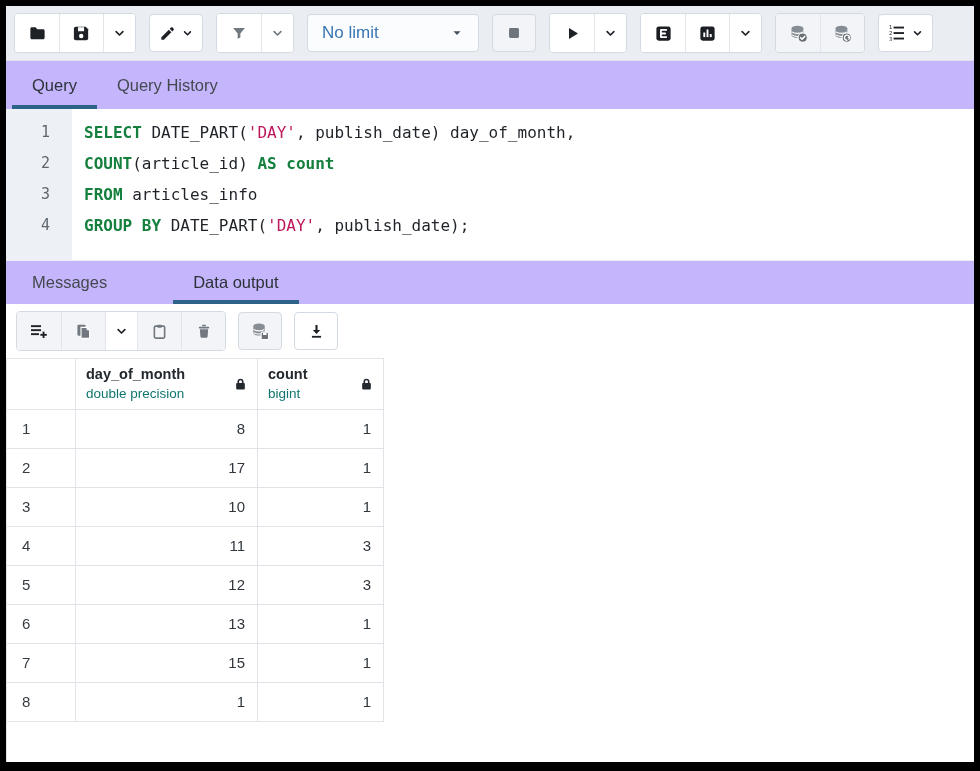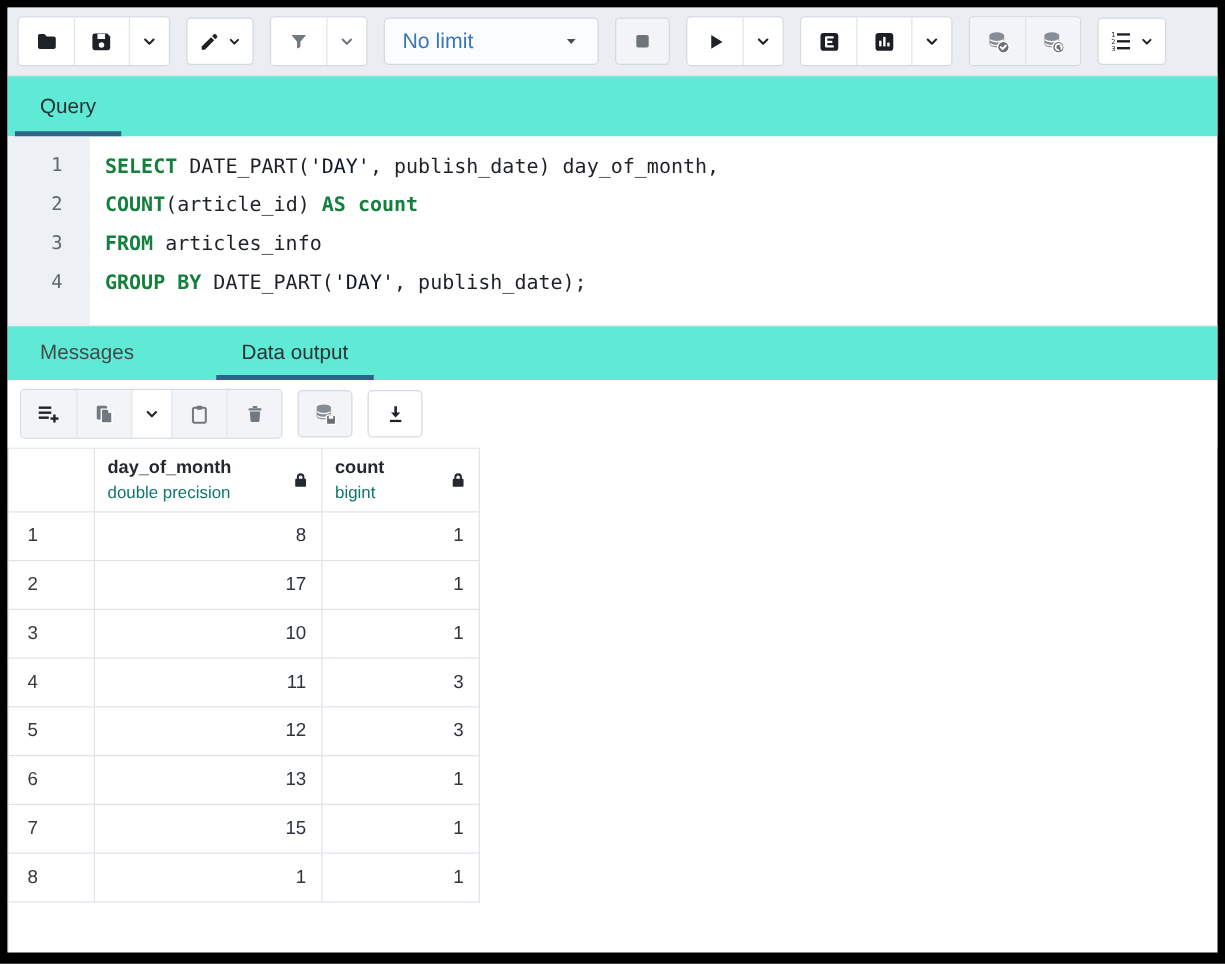--- a/index.html
+++ b/index.html
@@ -15,32 +15,32 @@
   .group .btn { border:none; border-radius:0; border-left:1px solid #e2e6ea; }
   .group .btn:first-child { border-left:none; }
   .btn.narrow { min-width:32px; padding:0 6px; }
   .btn.disabled { background:#f2f4f7; cursor:default; }
   .ic-dark { color:#1e2227; }
   .ic-gray { color:#71787f; }
   .select { height:38px; min-width:172px; background:#fbfcfd; border:1px solid #d4dae1; border-radius:4px; display:flex; align-items:center; justify-content:space-between; padding:0 14px; cursor:pointer;gap:32px; }
   .select .sel-text { color:#3a76b5; font-size:17px; }
 
   
-  .tabs-row { display:flex; align-items:stretch; height:48px; padding-left:6px; background:#5eead4; }
+  .tabs-row { display:flex; align-items:stretch; height:48px; padding-left:6px; background:#c4b5fd; }
   .tab { position:relative; display:flex; align-items:center; padding:0 20px; font-size:16.5px; color:#43494f; cursor:pointer; }
   .tab.active { color:#2b3136; }
   .tab.active::after { content:''; position:absolute; left:0; right:0; bottom:0; height:4px; background:#2c6387; }
 
   
   .editor { display:flex; flex:0 0 151px; }
   .gutter { width:66px; background:#edf0f4; padding:8px 22px 0 0; text-align:right;
             font-family:"DejaVu Sans Mono", monospace; font-size:15px; line-height:31px; color:#5f6770; }
   .code { padding:8px 0 0 12px; font-family:"DejaVu Sans Mono", monospace; font-size:16px; line-height:31px; color:#1f2328; white-space:pre; flex:1; cursor:text; }
   .tok-kw { color:#15803d; font-weight:bold; }
-  .tok-str { color:#0f172a; }
+  .tok-str { color:#be185d; }
   .tok-pl { color:#1f2328; }
 
   
   .tabs-row.results { border-top:1px solid #eceff2; height:44px;gap:46px; }
   .grid-toolbar { display:flex; align-items:center; gap:12px; padding:7px 10px; flex:0 0 52px; background:#fff; }
   .grid-area { flex:1; display:flex; flex-direction:column; overflow:hidden; }
   table.grid { border-collapse:collapse; table-layout:fixed; width:377px; }
   .grid th, .grid td { border:1px solid #e0e4e9; background:#fff; }
   .grid thead th { height:50px; padding:6px 10px; text-align:left; vertical-align:middle; }
   .col-head { display:flex; align-items:center; justify-content:space-between; gap:6px; }
@@ -218,20 +218,23 @@
         <svg width="13" height="13" viewBox="0 0 20 20" fill="none" stroke="currentColor" stroke-width="2.4" stroke-linecap="round" stroke-linejoin="round">
             <path d="M5.5 7.5l4.5 4.5 4.5-4.5"></path>
           </svg>
       </span>
     </div>
   </div>
 
   <div class="tabs-row">
     <div class="tab active">
         <span>Query</span>
+      </div>
+    <div class="tab">
+        <span>Query History</span>
       </div>
   </div>
 
   <div class="editor">
     <div class="gutter">
         <div>1</div>
         <div>2</div>
         <div>3</div>
         <div>4</div>
       </div>

